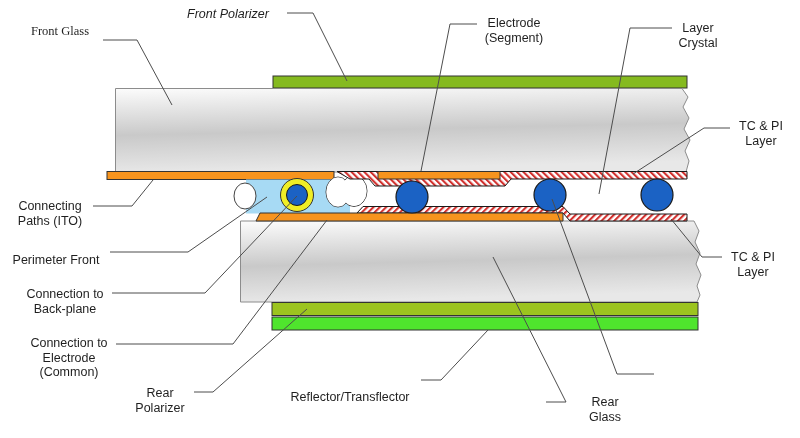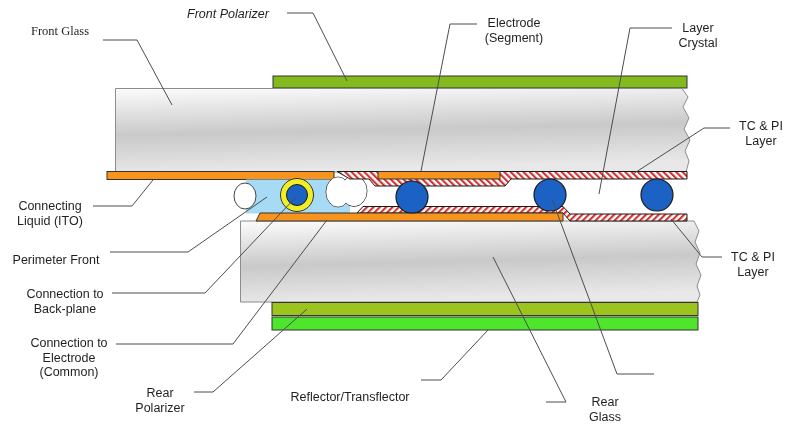--- a/index.html
+++ b/index.html
@@ -108,21 +108,21 @@
   <div class="label lbl-front-polarizer">Front Polarizer</div>
   <div class="label lbl-electrode-segment">Electrode
 (Segment)</div>
   <div class="label lbl-liquid-crystal">Layer
 Crystal</div>
   <div class="label lbl-tcpi-top">TC &amp; PI
 Layer</div>
   <div class="label lbl-tcpi-bottom">TC &amp; PI
 Layer</div>
   <div class="label lbl-connecting-paths">Connecting
-Liquid (ITO)</div>
+Paths (ITO)</div>
   <div class="label lbl-perimeter-seal">Perimeter Front</div>
   <div class="label lbl-conn-backplane">Connection to
 Back-plane</div>
   <div class="label lbl-conn-electrode-common">Connection to
 Electrode
 (Common)</div>
   <div class="label lbl-rear-polarizer">Rear
 Polarizer</div>
   <div class="label lbl-reflector">Reflector/Transflector</div>
   <div class="label lbl-rear-glass">Rear

